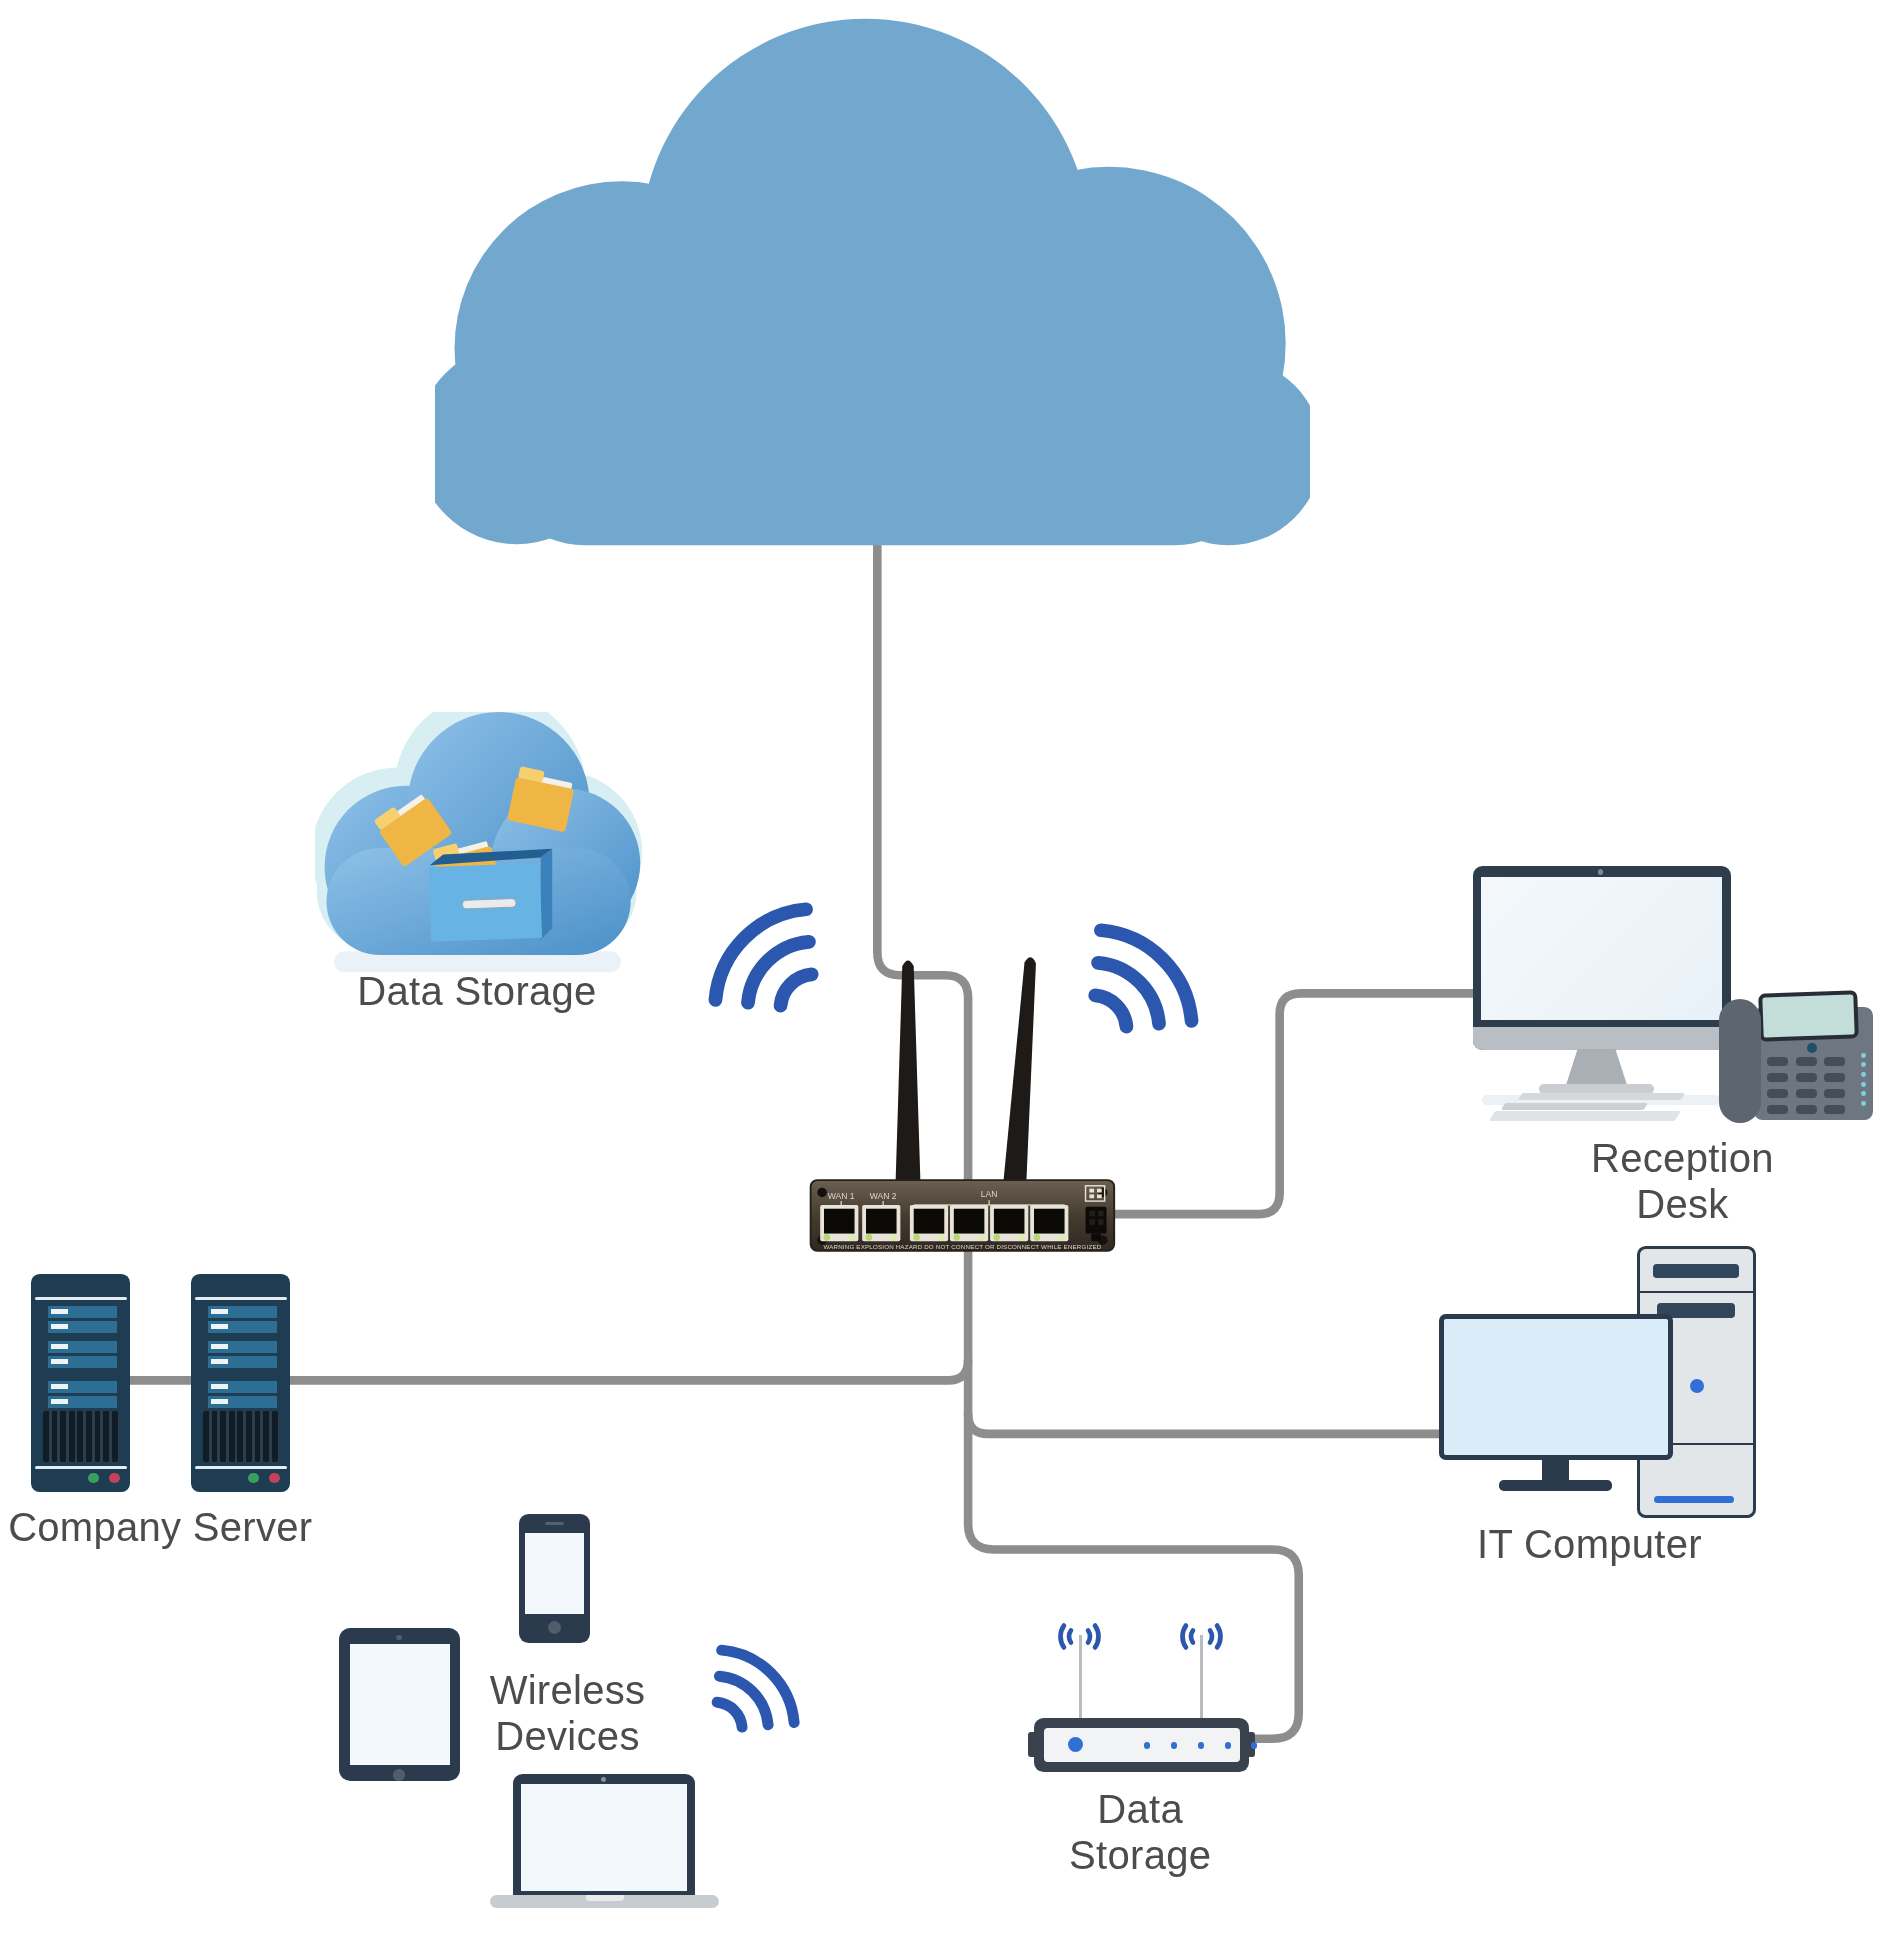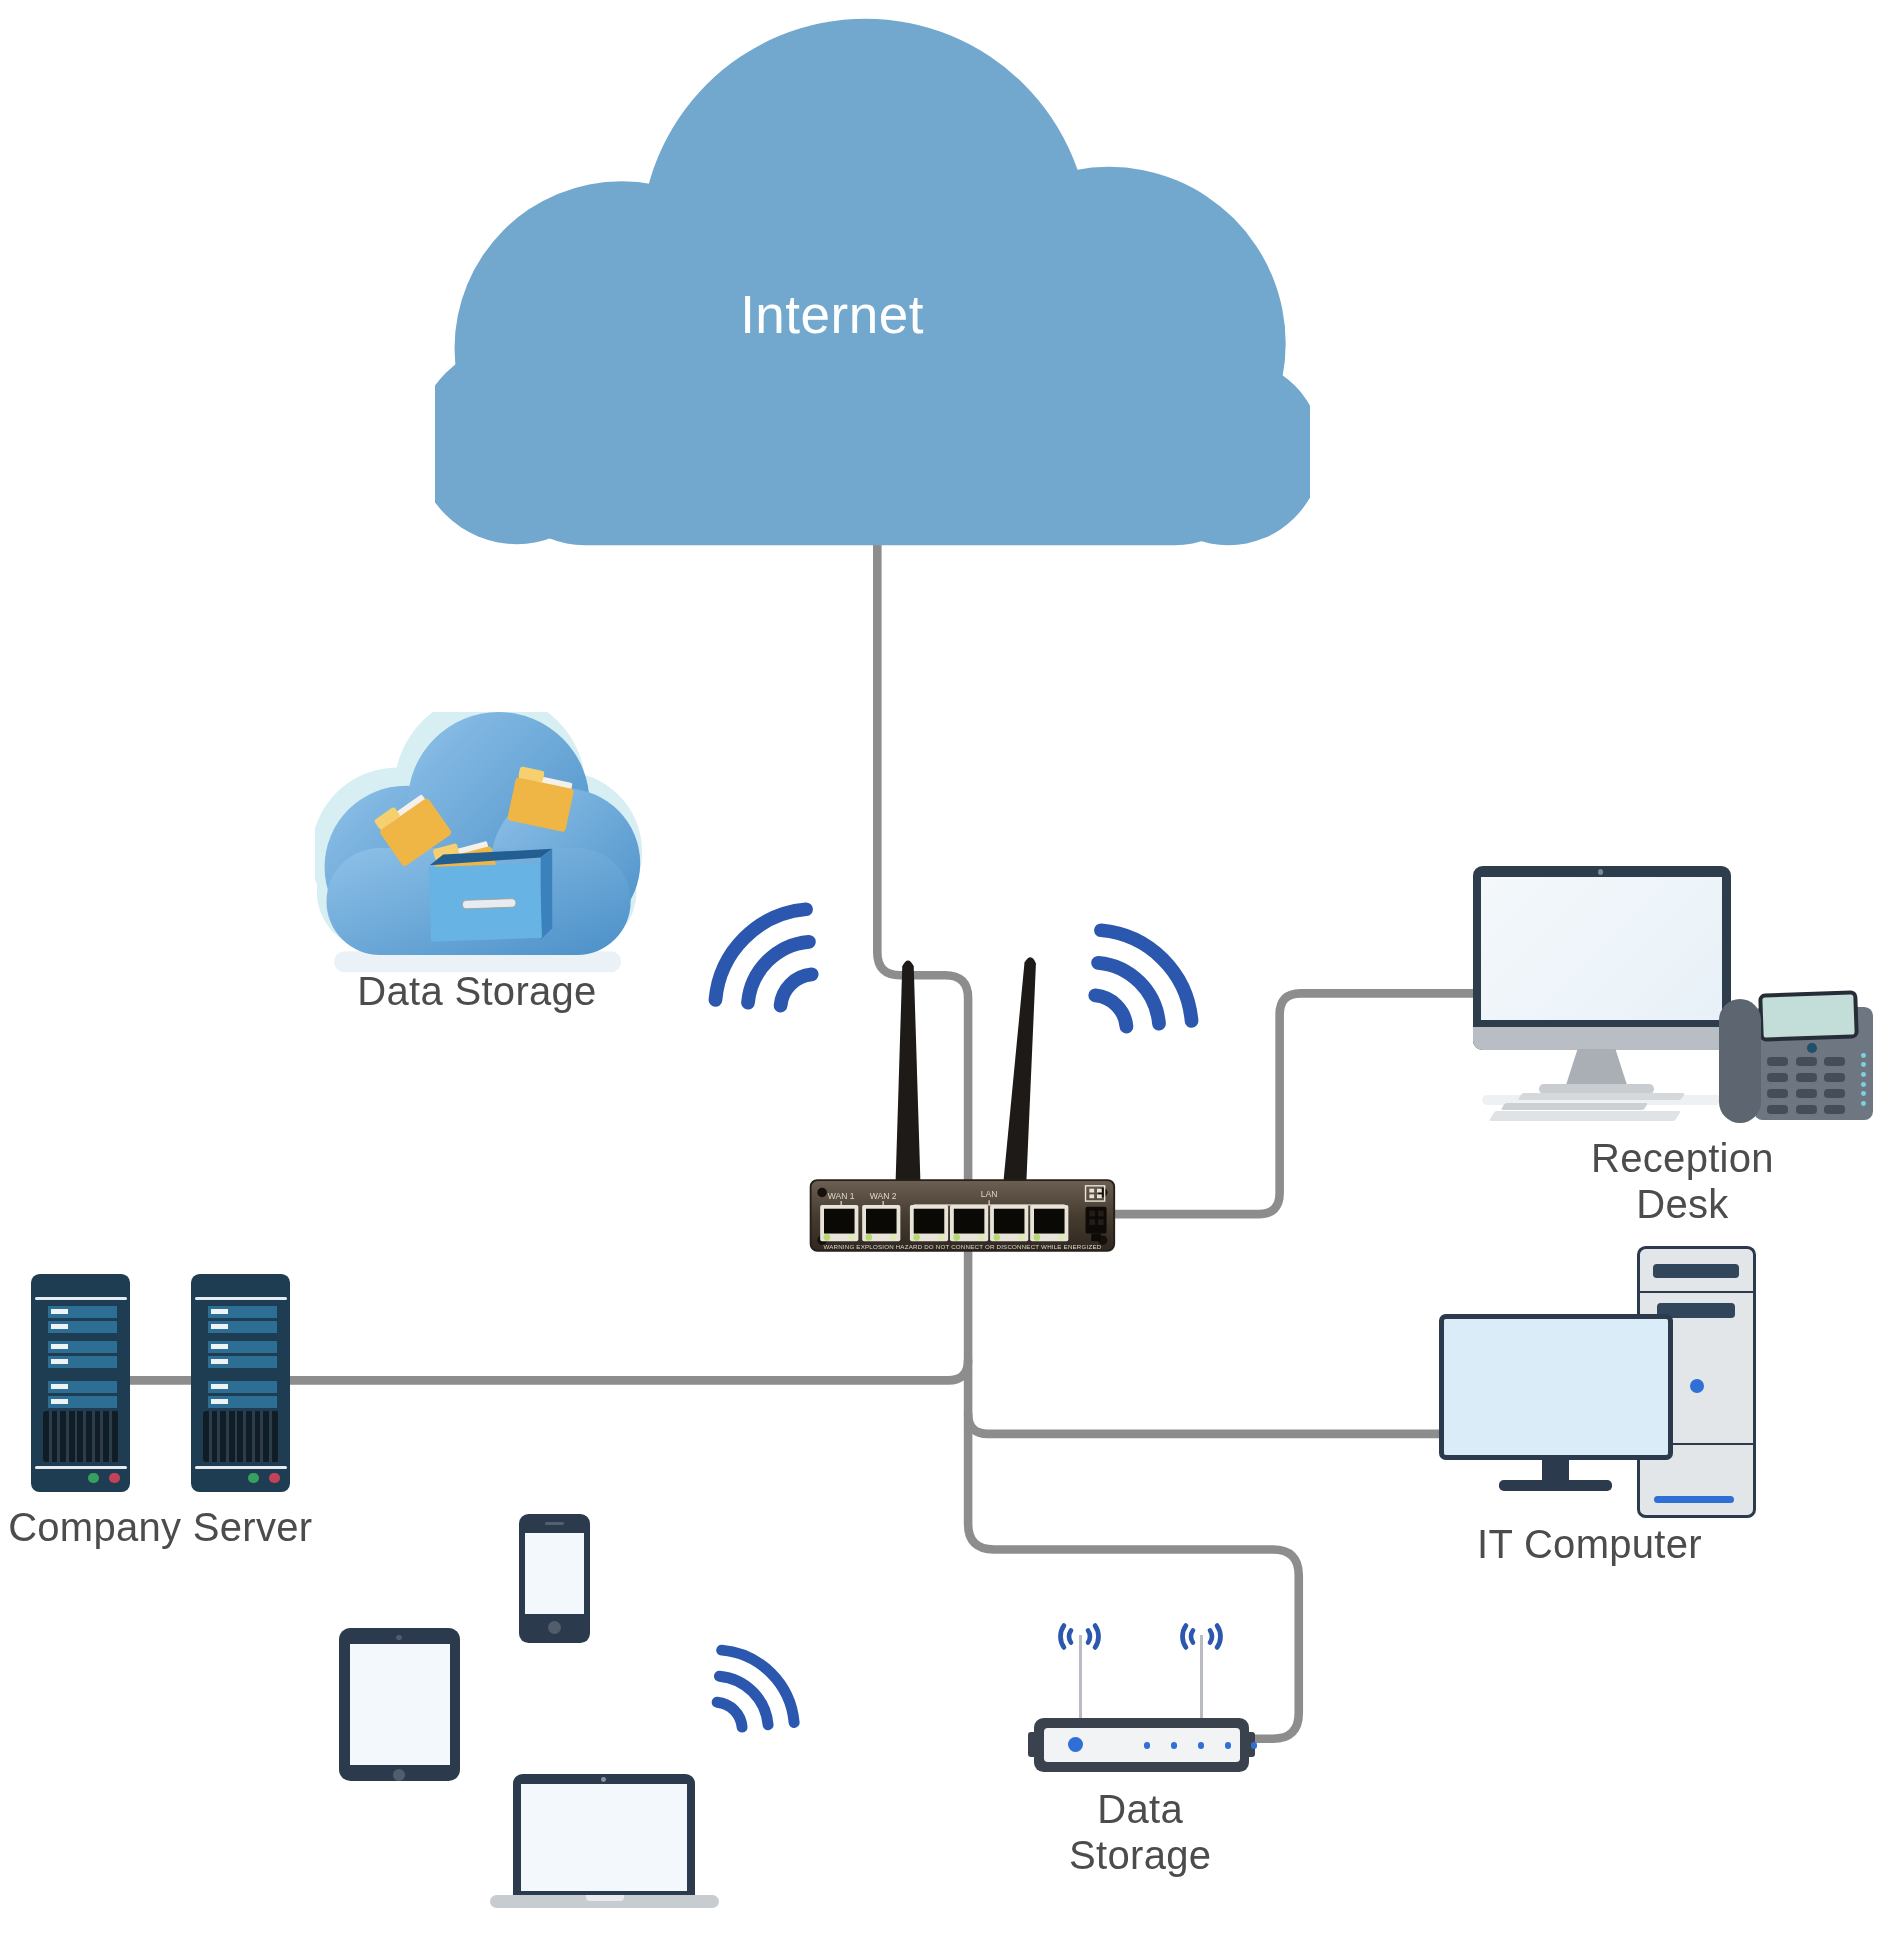--- a/index.html
+++ b/index.html
@@ -92,21 +92,20 @@
     <svg width="875" height="535" viewBox="0 0 915 560">
       <g fill="var(--cloud-blue)">
         <circle cx="450" cy="240" r="235"></circle>
         <circle cx="195" cy="350" r="175"></circle>
         <circle cx="705" cy="345" r="185"></circle>
         <circle cx="85" cy="450" r="105"></circle>
         <circle cx="830" cy="458" r="98"></circle>
         <rect x="60" y="360" width="810" height="196" rx="96"></rect>
       </g>
     </svg>
-    <div class="cloud-label">Internet</div>
   </div>
 
   <div class="abs" style="left:315px;top:712px;width:330px;height:315px;">
     <svg width="330" height="268" viewBox="0 0 345 280">
       <defs>
         <linearGradient id="dsg" x1="0" y1="0" x2="1" y2="1">
           <stop offset="0" stop-color="#8ec1e8"></stop>
             <stop offset="1" stop-color="#4b90c8"></stop>
         </linearGradient>
       </defs>
@@ -378,20 +377,24 @@
       <div class="scr"></div>
       <div class="home"></div>
     </div>
     <div class="wd-lap">
       <div class="cam"></div>
       <div class="scr"></div>
     </div>
     <div class="wd-base">
         <i></i>
       </div>
+    <div class="label abs" style="left:99px;top:161px;width:287px;">
+      <div>Wireless</div>
+      <div>Devices</div>
+    </div>
   </div>
 
   <div class="abs" style="left:1013px;top:1606px;width:315px;height:296px;">
     <div class="wa-stem" style="left:66px;top:29px;height:83px;"></div>
     <div class="wa-stem" style="left:187px;top:29px;height:83px;"></div>
     <svg class="minwave abs" style="left:36px;top:1.9px;" width="61" height="57" viewBox="0 0 64 60">
       <path d="M22.99 23.69 A11 11 0 0 0 22.99 36.31"></path>
         <path d="M15.62 18.53 A20 20 0 0 0 15.62 41.47"></path>
       <path d="M41.01 23.69 A11 11 0 0 1 41.01 36.31"></path>
         <path d="M48.38 18.53 A20 20 0 0 1 48.38 41.47"></path>

